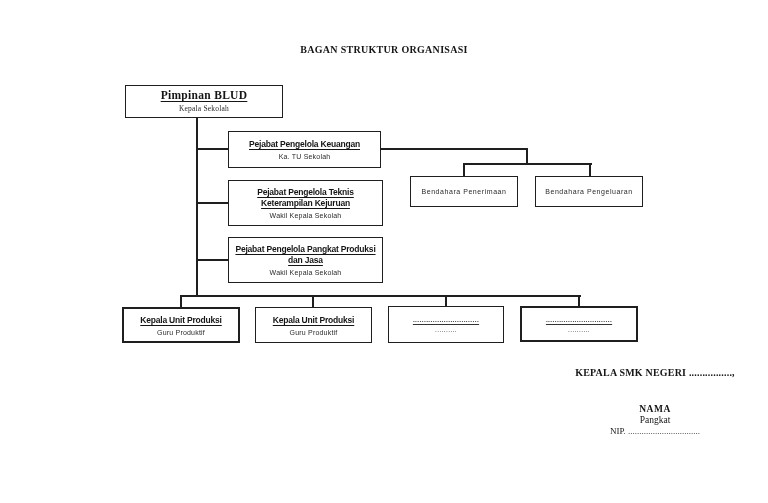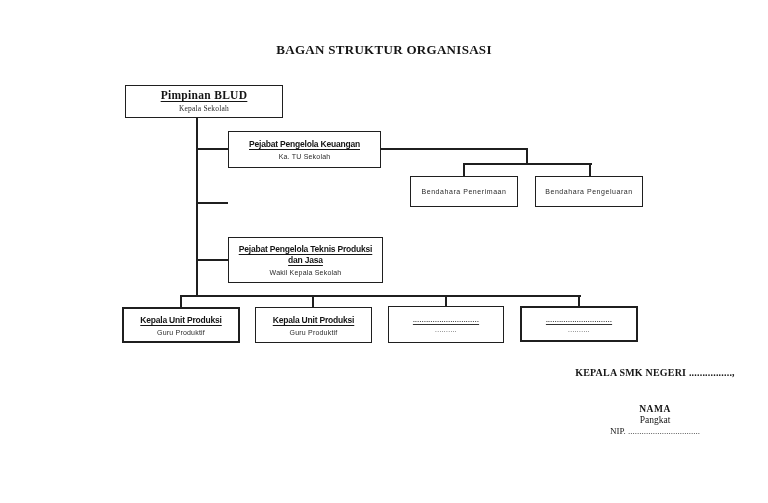--- a/index.html
+++ b/index.html
@@ -4,21 +4,21 @@
 <style>
   html,body { margin:0; padding:0; background:#ffffff; }
   .page {
     position:relative; width:768px; height:503px; background:#ffffff;
     font-family:"Liberation Sans", sans-serif; color:#1f1f1f; overflow:hidden;
   }
   
   .titles {
     position:absolute; top:44px; left:0; width:768px; text-align:center;
     font-family:"Liberation Serif", serif; font-weight:bold;
-    font-size:13px; line-height:12px; letter-spacing:0.3px; color:#151515;
+    font-size:10px; line-height:12px; letter-spacing:0.3px; color:#151515;
   }
   
   .obox {
     position:absolute; box-sizing:border-box; background:#ffffff;
     border:1.5px solid #1f1f1f;
     display:flex; flex-direction:column; align-items:center; justify-content:center;
     text-align:center;
   }
   .obox.thick { border-width:2.5px; }
   .obox-title {
@@ -75,23 +75,28 @@
   <div class="obox serif" style="left:125px;top:85px;width:158px;height:33px">
     <div class="obox-title">Pimpinan BLUD</div>
     <div class="obox-sub">Kepala Sekolah</div>
   </div>
 
   <div class="obox" style="left:228px;top:131px;width:153px;height:37px">
     <div class="obox-title">Pejabat Pengelola Keuangan</div>
     <div class="obox-sub">Ka. TU Sekolah</div>
   </div>
 
+  <div class="obox" style="left:228px;top:180px;width:155px;height:46px">
+    <div class="obox-title">Pejabat Pengelola Teknis
+Keterampilan Kejuruan</div>
+    <div class="obox-sub">Wakil Kepala Sekolah</div>
+  </div>
 
   <div class="obox" style="left:228px;top:237px;width:155px;height:46px">
-    <div class="obox-title">Pejabat Pengelola Teknis Produksi
+    <div class="obox-title">Pejabat Pengelola Pangkat Produksi
 dan Jasa</div>
     <div class="obox-sub">Wakil Kepala Sekolah</div>
   </div>
 
   <div class="obox" style="left:410px;top:176px;width:108px;height:31px">
     <div class="obox-plain">Bendahara Penerimaan</div>
   </div>
 
   <div class="obox" style="left:535px;top:176px;width:108px;height:31px">
     <div class="obox-plain">Bendahara Pengeluaran</div>

